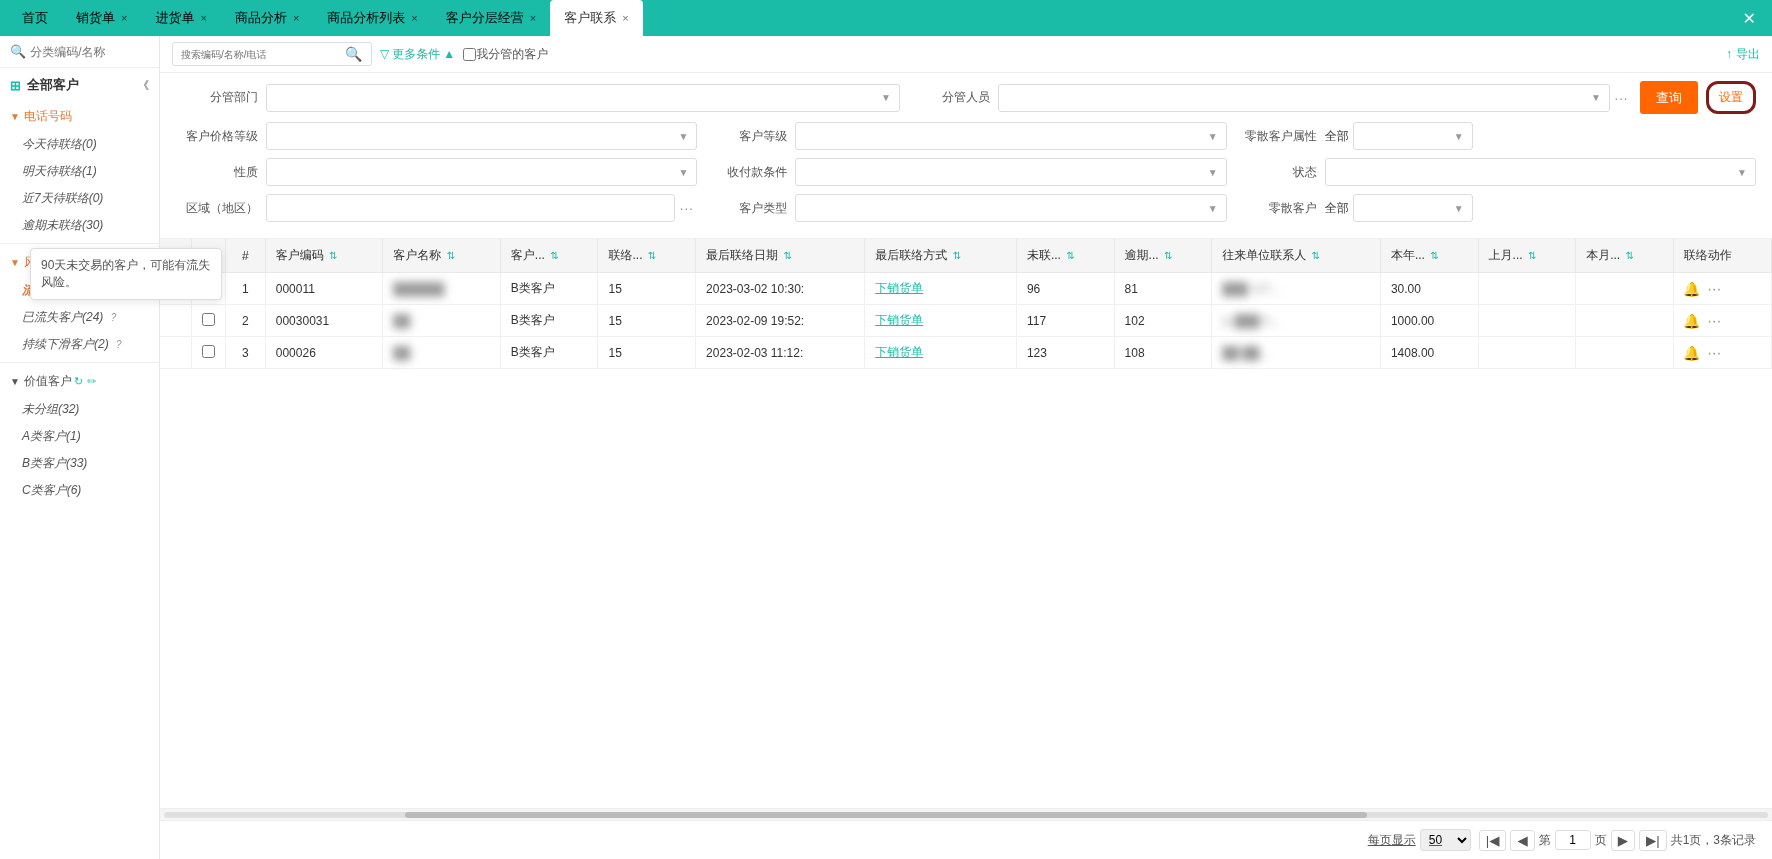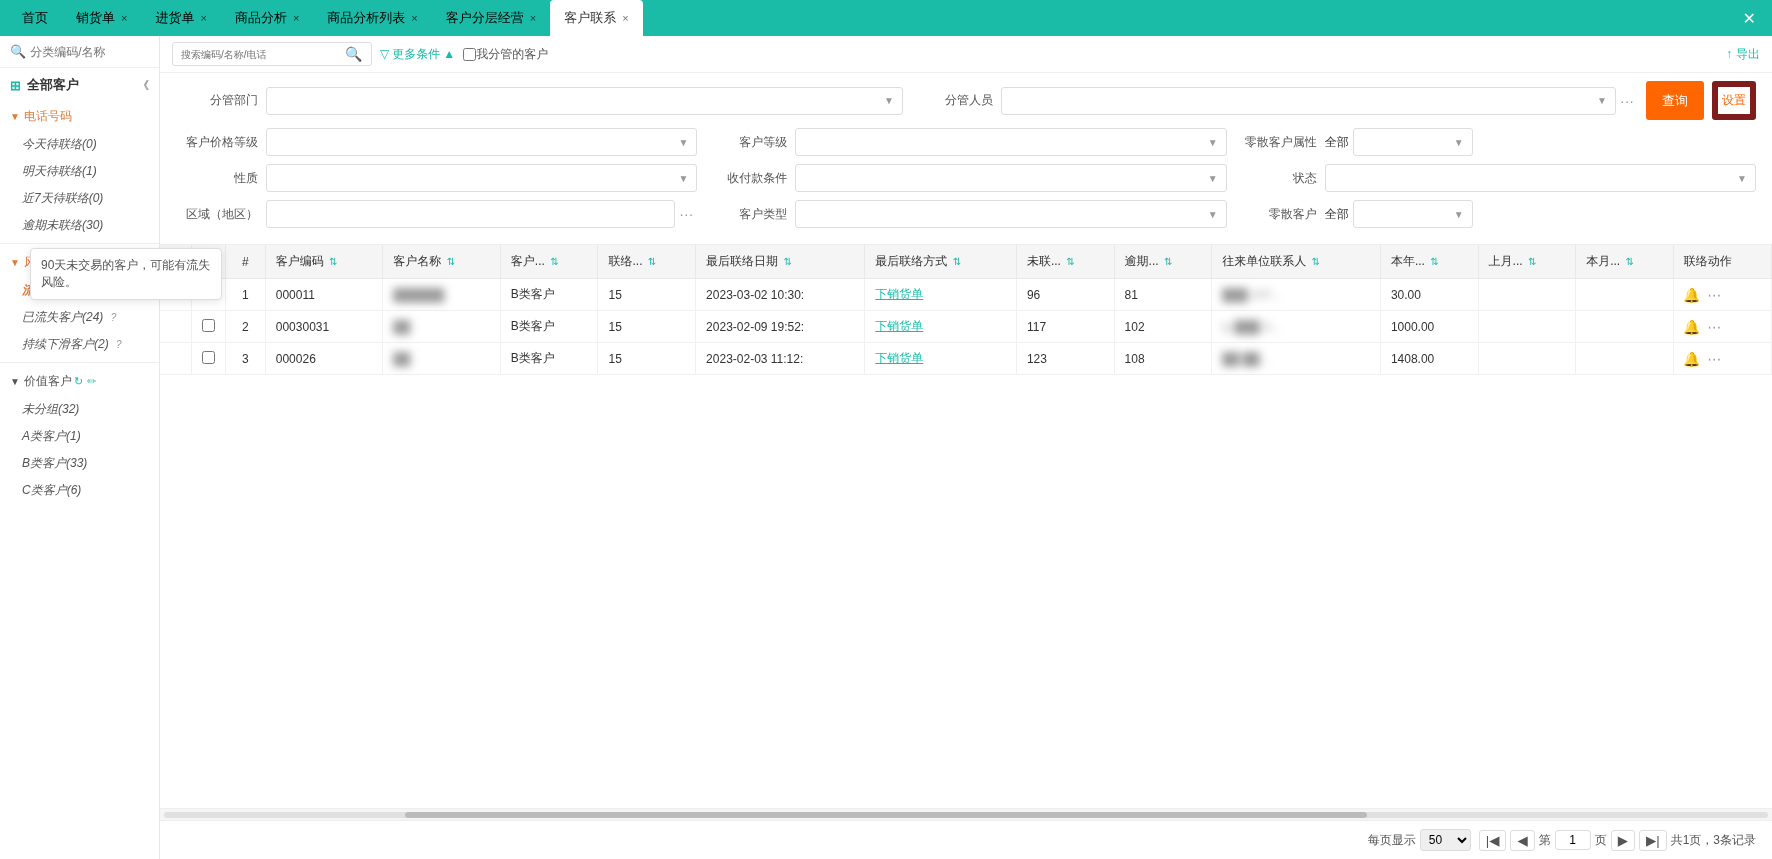--- a/index.html
+++ b/index.html
@@ -236,23 +236,23 @@
       border: none;
       border-radius: 3px;
       padding: 5px 16px;
       font-size: 13px;
       cursor: pointer;
       font-family: Liberation Mono, monospace;
     }
     .btn-settings {
       background: #fff;
       color: #f60;
-      border: 6px solid #7f1d1d;
-      border-radius: 3px;
-      padding: 5px 4px;
+      border: 3px solid #7f1d1d;
+      border-radius: 12px;
+      padding: 5px 10px;
       font-size: 12px;
       cursor: pointer;
     }
 
     
     .table-container {
       flex: 1;
       overflow: auto;
       background: #fff;
     }
@@ -308,20 +308,21 @@
       border-top: 1px solid #eee;
       background: #fff;
       gap: 8px;
       font-size: 12px;
       color: #555;
     }
     .footer-page-size {
       display: flex;
       align-items: center;
       gap: 4px;
+      text-decoration: underline;
     }
     .footer-page-size select {
       border: 1px solid #ddd;
       border-radius: 3px;
       padding: 2px 4px;
       font-size: 12px;
     }
     .footer-nav { display: flex; align-items: center; gap: 4px; }
     .footer-nav-btn {
       border: 1px solid #ddd;

